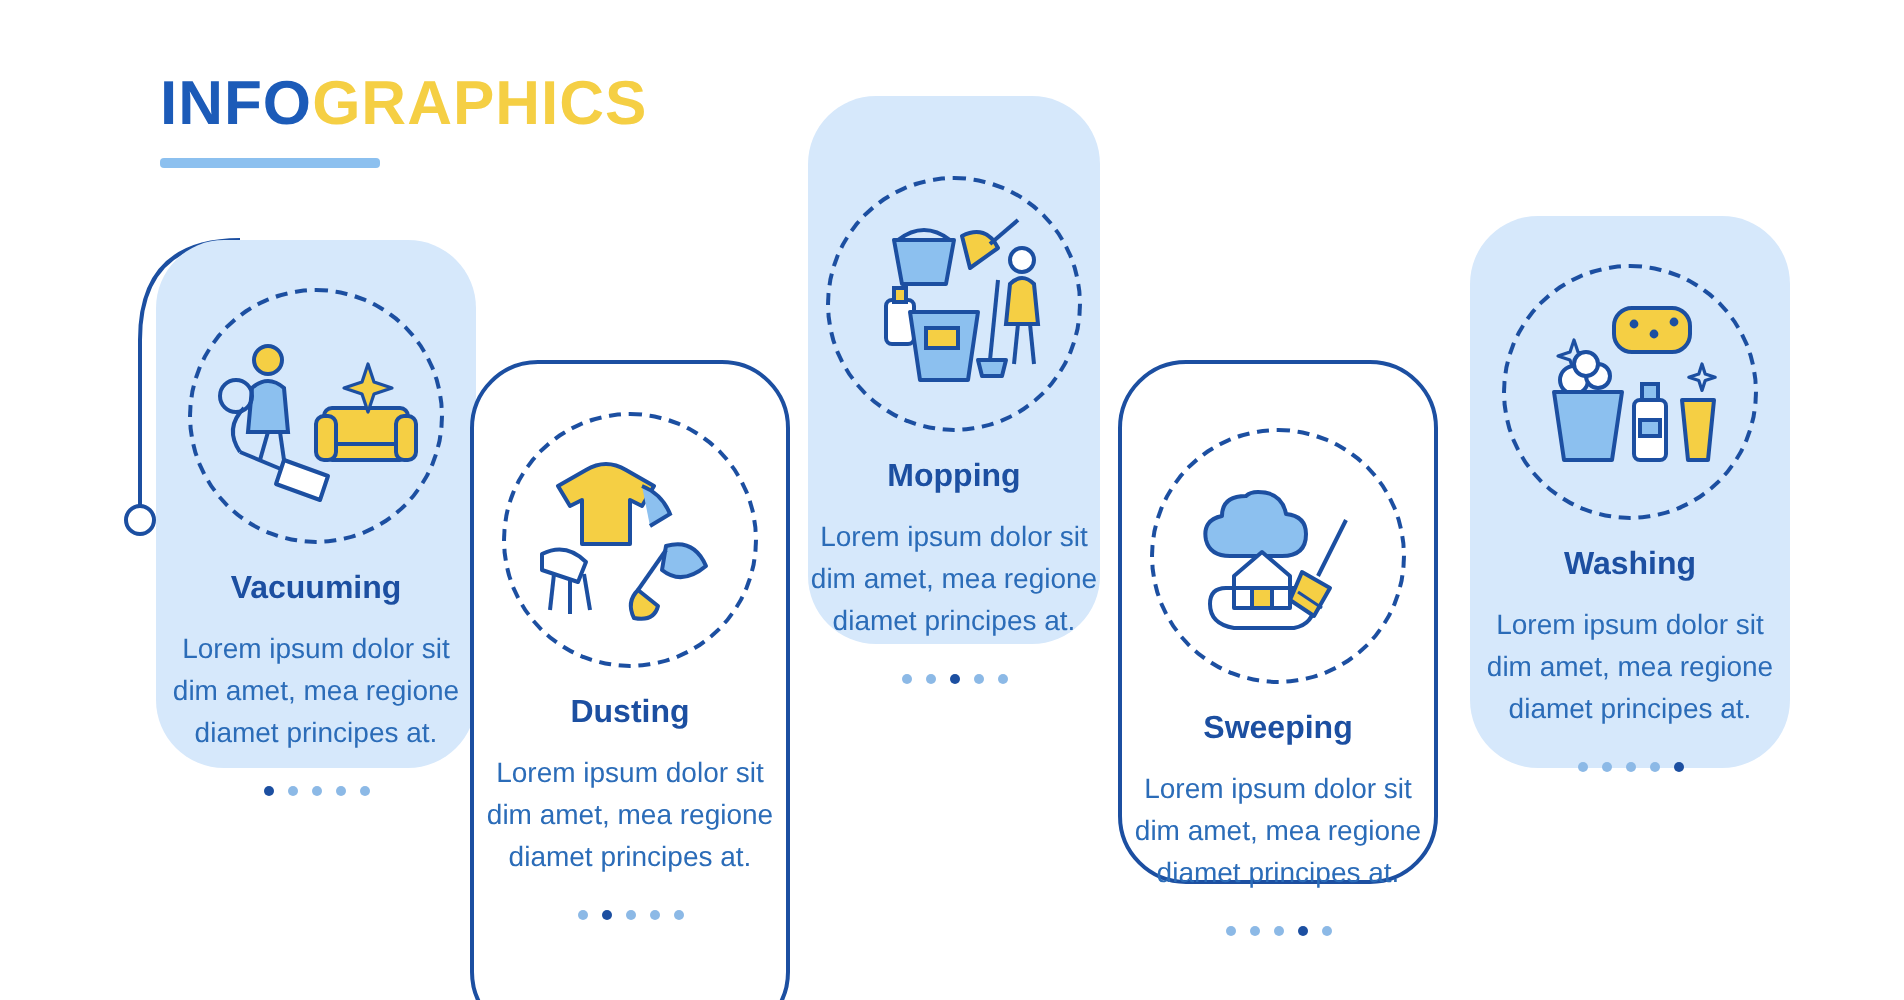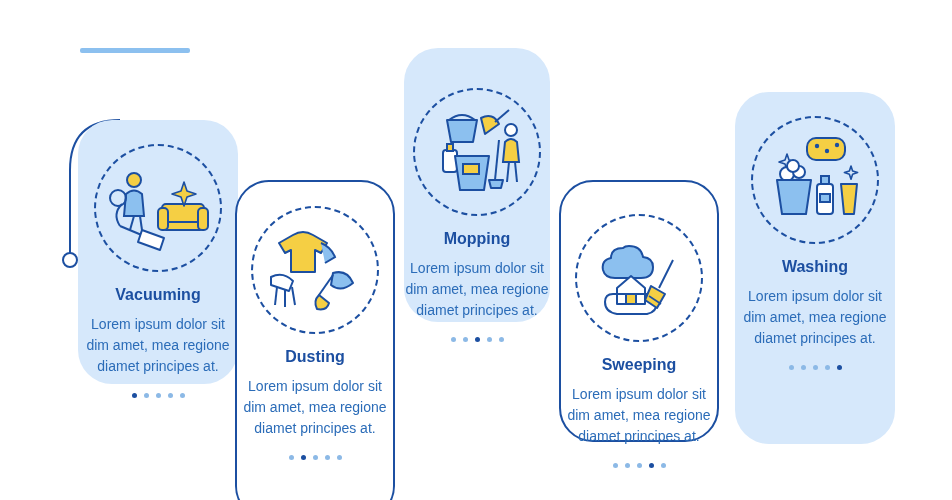--- a/index.html
+++ b/index.html
@@ -62,20 +62,23 @@
 <div id="stage">
 
   <svg class="conn" width="952" height="500">
     <path d="M70,260 L70,170 Q70,120 120,120 L120,120" fill="none" stroke="#1c4fa1" stroke-width="2"></path>
     <path d="M882,260 L882,170 Q882,120 832,120 L832,120" fill="none" stroke="#1c4fa1" stroke-width="2"></path>
     <circle cx="70" cy="260" r="7" fill="#ffffff" stroke="#1c4fa1" stroke-width="2"></circle>
     <circle cx="882" cy="260" r="7" fill="#ffffff" stroke="#1c4fa1" stroke-width="2"></circle>
   </svg>
 
   <div class="title-wrap">
+    <div class="title">
+      <span class="t1">INFO</span><span class="t2">GRAPHICS</span>
+    </div>
     <div class="title-rule"></div>
   </div>
 
   <div class="card filled" id="card-0" style="left:78px;top:120px;width:160px;height:264px;padding-top:24px;align-items:center;">
     <div class="icon-area">
       <div class="icon-circle">
         <svg width="104" height="88" viewBox="0 0 104 88">
 
           <rect x="56" y="40" width="42" height="26" rx="4" fill="#f5cf44" stroke="#1c4fa1" stroke-width="2"></rect>
           <rect x="52" y="44" width="10" height="22" rx="4" fill="#f5cf44" stroke="#1c4fa1" stroke-width="2"></rect>
@@ -196,21 +199,21 @@
     <div class="card-desc">Lorem ipsum dolor sit dim amet, mea regione diamet principes at.</div>
     <div class="dots">
       <span class="dot"></span>
       <span class="dot"></span>
       <span class="dot"></span>
       <span class="dot active"></span>
       <span class="dot"></span>
     </div>
   </div>
 
-  <div class="card filled" id="card-4" style="left:735px;top:92px;width:160px;height:352px;padding-top:24px;align-items:center;">
+  <div class="card filled" id="card-4" style="left:735px;top:108px;width:160px;height:276px;padding-top:24px;align-items:center;">
     <div class="icon-area">
       <div class="icon-circle">
         <svg width="104" height="96" viewBox="0 0 104 96">
 
           <rect x="44" y="6" width="38" height="22" rx="9" fill="#f5cf44" stroke="#1c4fa1" stroke-width="2"></rect>
           <circle cx="54" cy="14" r="2.2" fill="#1c4fa1"></circle>
           <circle cx="64" cy="19" r="2.2" fill="#1c4fa1"></circle>
           <circle cx="74" cy="13" r="2.2" fill="#1c4fa1"></circle>
 
           <path d="M24 22 l2 6 6 2 -6 2 -2 6 -2 -6 -6 -2 6 -2 z" fill="none" stroke="#1c4fa1" stroke-width="1.6" stroke-linejoin="round"></path>

